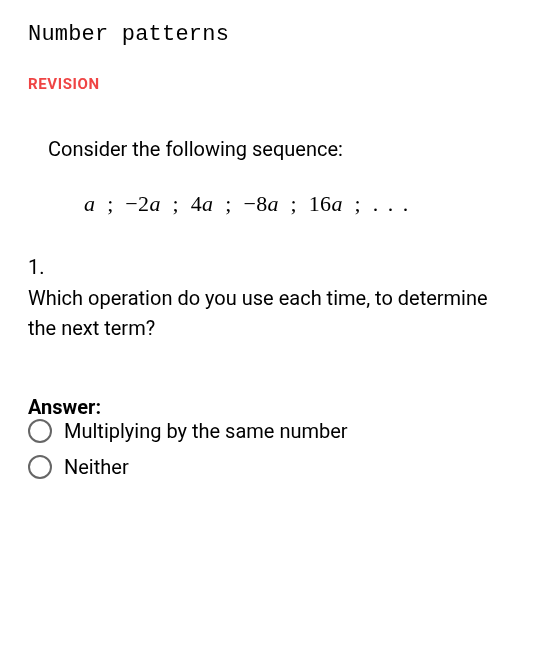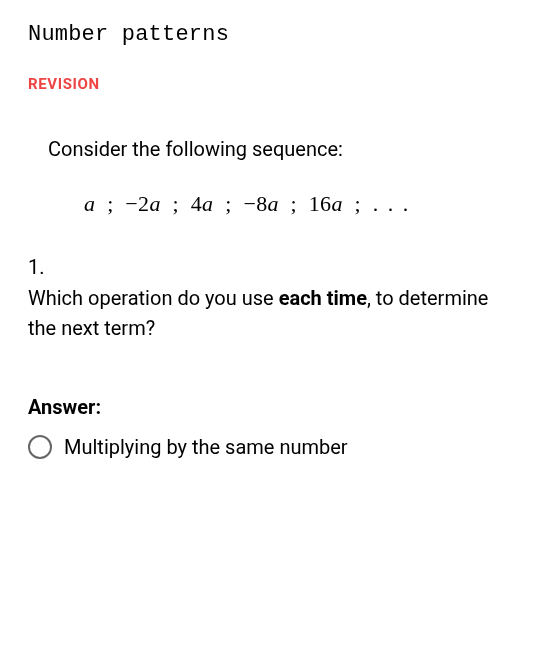--- a/index.html
+++ b/index.html
@@ -63,26 +63,25 @@
     .qnum {
       font-size: 20px;
       margin-bottom: 4px;
     }
     .question {
       font-size: 20px;
       line-height: 1.5;
       margin-bottom: 52px;
     }
     .question b {
-      font-weight: 700;
+      font-weight: 400;
     }
     .answer-label {
       font-size: 20px;
       font-weight: 700;
-      margin-bottom: 16px;
     }
     .options {
       display: flex;
       flex-direction: column;
       gap: 12px;
     }
     .option {
       display: flex;
       align-items: center;
       gap: 12px;
@@ -126,13 +125,17 @@
   <span>Which operation do you use </span><b>each time</b><span>, to determine the next term?</span>
 </div>
 
 <div class="answer-label">Answer:</div>
 
 <div class="options">
   <label class="option">
     <span class="radio-circle"></span>
     <span class="option-label">Multiplying by the same number</span>
   </label>
+  <label class="option">
+    <span class="radio-circle"></span>
+    <span class="option-label">Neither</span>
+  </label>
 </div>
 
 </body></html>

